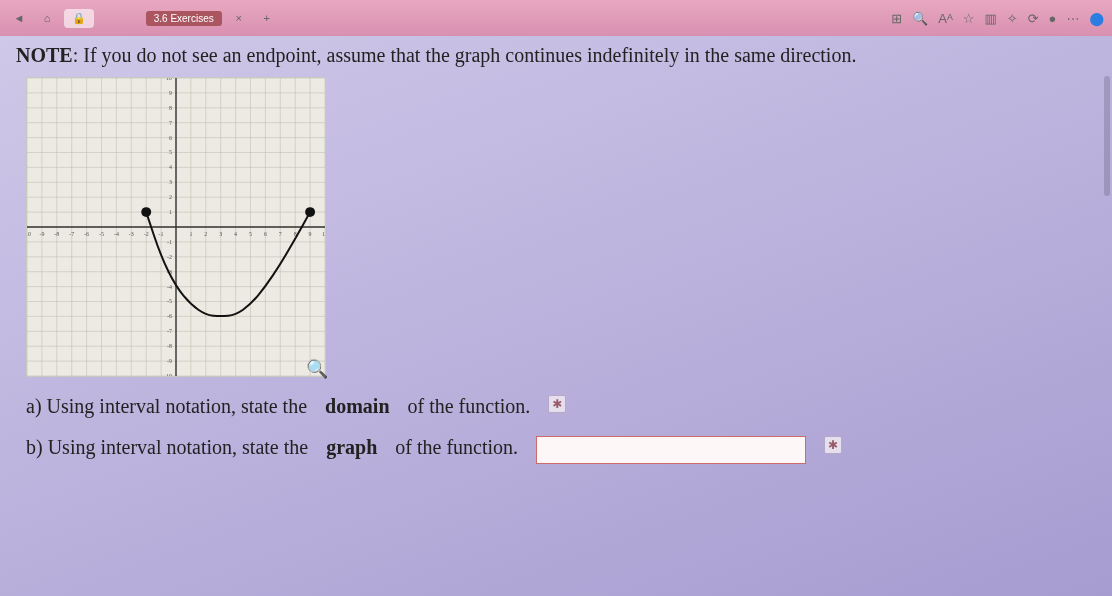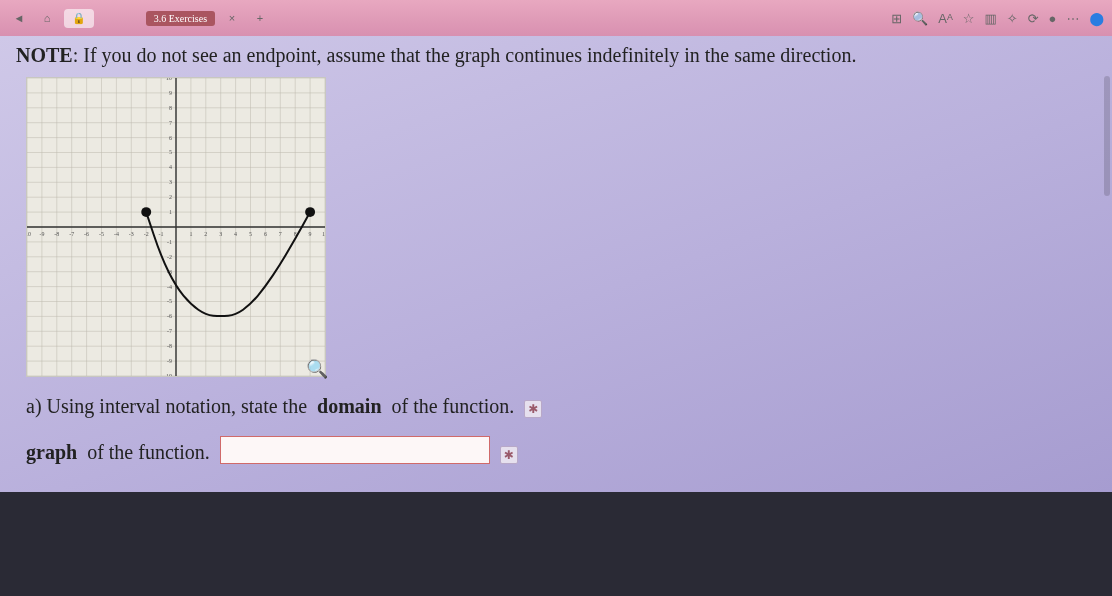--- a/index.html
+++ b/index.html
@@ -25,29 +25,29 @@
     flex: 0 0 auto;
     background: rgba(255,255,255,0.6);
     border-radius: 4px;
     padding: 3px 8px;
     display:flex; align-items:center; gap:6px;
     max-width: 520px;
   }
   .lock { font-size: 11px; }
   .tab-pill {
     background: #aa5560; color:#fff; font-size:10px; padding:2px 8px; border-radius:3px;
-    display:flex; align-items:center; gap:6px;font-family:Liberation Serif, serif;
+    display:flex; align-items:center; gap:6px;
   }
   .chrome-spacer { flex:1; }
   .chrome-icons { display:flex; gap:10px; align-items:center; color:#666; font-size:13px; }
 
   .page {
     position: relative;
     width: 100%;
-    height: 456px;
+    height: 560px;
     background: linear-gradient(160deg, #cfc8e8 0%, #b9b0dc 55%, #a69cd0 100%);
     padding: 6px 10px 0 10px;
   }
   .note {
     font-size: 20px;
     color: #222;
     margin: 2px 0 10px 6px;
     white-space: nowrap;
   }
   .note b { font-weight: bold; }
@@ -59,21 +59,21 @@
     position: relative;
     border: 1px solid rgba(0,0,0,0.15);
   }
   .graph-wrap svg { width:100%; height:100%; display:block; }
   .mag {
     position:absolute; right:-4px; bottom:-4px;
     font-size:18px; color:#555;
   }
 
   .qrow {
-    display:flex; align-items:flex-end; gap:10px;
+    display:flex; align-items:flex-start; gap:18px;
     font-size: 20px; color:#222;
     margin: 18px 0 0 16px;
   }
   .qrow .bold { font-weight:bold; }
   .answer-input {
     width: 270px; height: 28px;
     border: 1px solid #d06a6a;
     background: #fdf7f7;
     font-family: Arial, sans-serif;
     font-size: 16px;
@@ -231,20 +231,21 @@
   <div class="qrow">
     <span>a) Using interval notation, state the </span>
     <span class="bold">domain</span>
     <span> of the function.</span>
     <div class="ctrl-chip">
         <span>✱</span>
       </div>
   </div>
 
   <div class="qrow">
+    <span>b) Using interval notation, state the </span>
     <span class="bold">graph</span>
     <span> of the function.</span>
     <input class="answer-input" value="" style="">
     <div class="ctrl-chip">
         <span>✱</span>
       </div>
   </div>
 
 </div>
 

